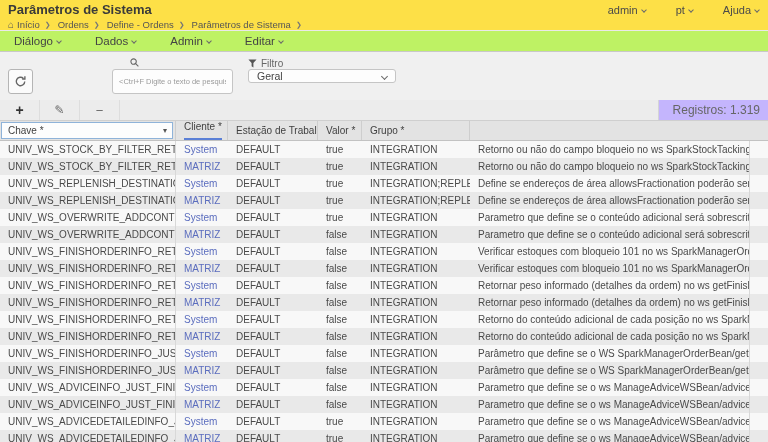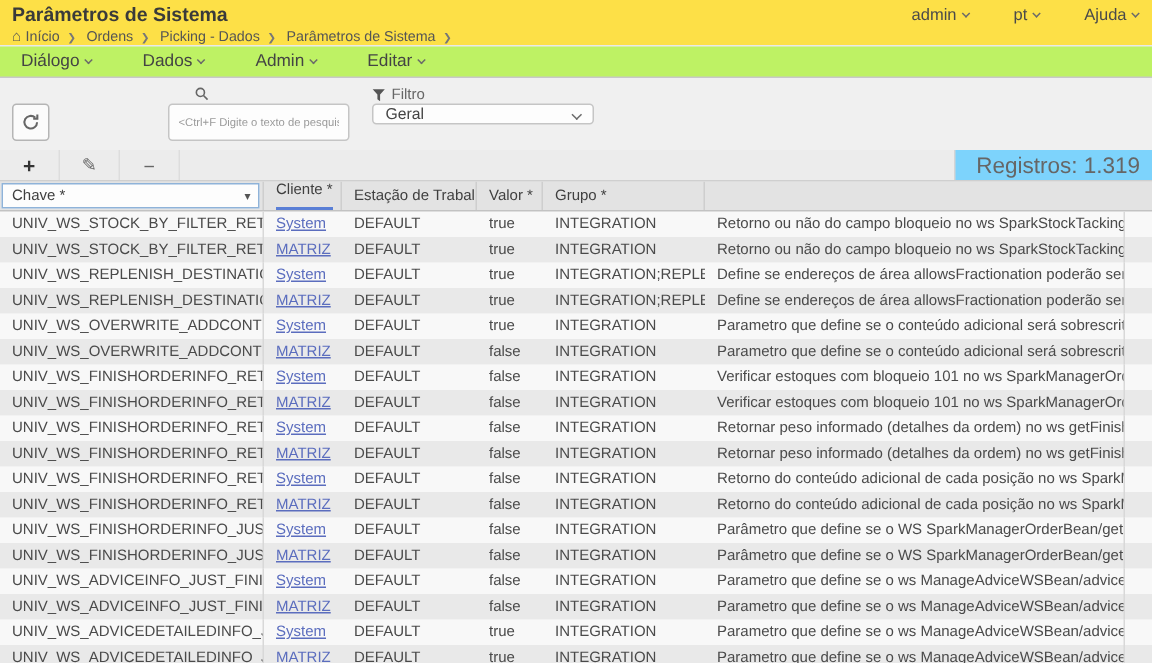--- a/index.html
+++ b/index.html
@@ -31,42 +31,42 @@
   .search-input::placeholder { color:#9a9a9a; opacity:1; }
   .filter-label { left:248px; top:6px; }
   .filter-select { position:absolute; left:248px; top:17px; width:148px; height:14px; border:1px solid #c5c5c5; border-radius:3px; background:#fdfdfd; display:flex; align-items:center; justify-content:space-between; padding:0 8px; font-size:10.5px; color:#444; cursor:pointer; }
   .filter-select .chev { width:5px; height:5px; }
   
   .toolbar { height:21px; background:#ececec; border-bottom:1px solid #cfcfcf; display:flex; align-items:center; position:relative; }
   .tool-btn { width:40px; height:100%; display:flex; align-items:center; justify-content:center; cursor:pointer; border-right:1px solid #ddd; color:#555; }
   .tb-plus { font-size:14px; font-weight:bold; color:#333; }
   .tb-pencil { font-size:12px; color:#666; }
   .tb-minus { font-size:13px; color:#666; }
-  .records { position:absolute; right:0; top:0; height:100%; display:flex; align-items:center; border-left:1px solid #d5d5d5; padding:0 8px 0 14px; font-size:15px; color:#666; background:#7dd3fc; }
+  .records { position:absolute; right:0; top:0; height:100%; display:flex; align-items:center; border-left:1px solid #d5d5d5; padding:0 8px 0 14px; font-size:12px; color:#666; background:#c4b5fd; }
   
   .thead { height:20px; background:#e3e3e3; border-bottom:1px solid #c2c2c2; display:flex; font-size:10px; color:#3f3f3f; }
   .th { display:flex; align-items:center; padding-left:8px; border-right:1px solid #cecece; overflow:hidden; white-space:nowrap; }
   .th-key-box { margin:1px 2px 1px 1px; flex:1; height:17px; background:#fdfdfd; border:1px solid #8fb3d9; display:flex; align-items:center; justify-content:space-between; padding:0 5px 0 6px; cursor:pointer; }
   .th-caret { font-size:8px; color:#555; }
   .sorted-label { border-bottom:2px solid #5a7fd6; padding-bottom:6px; }
   .col-key { width:176px; }
   .col-client { width:52px; }
   .col-station { width:90px; }
   .col-value { width:44px; }
   .col-group { width:108px; }
   .col-desc { width:280px; }
   .col-spacer { width:18px; border-right:none !important; }
   .th.col-key { padding-left:0; }
   .tbody { height:301px; overflow:hidden; }
   .row { display:flex; height:17px; background:#f8f8f8; }
   .row.alt { background:#e9e9e9; }
   .c { display:flex; align-items:center; padding-left:8px; white-space:nowrap; overflow:hidden; font-size:10px; color:#4a4a4a; }
   .c.col-key { border-right:1px solid #d8d8d8; }
   .c.col-desc { border-right:1px solid #d8d8d8; }
-  .link { color:#5b6dbe; text-decoration:underline; cursor:pointer; }
+  .link { color:#5b6dbe; cursor:pointer; }
   .icon-svg { display:block; }
 </style>
 </head>
 <body>
 
 <div class="topband">
   <div class="title-row">
     <div class="page-title">Parâmetros de Sistema</div>
     <div class="top-menus">
       <span class="top-menu"><span>admin</span><span class="chev"></span></span>
@@ -82,21 +82,21 @@
   </span>
 
   <span class="bc-item">
 
     <span class="bc-label">Ordens</span>
     <span class="bc-sep">❯</span>
   </span>
 
   <span class="bc-item">
 
-    <span class="bc-label">Picking - Dados</span>
+    <span class="bc-label">Define - Ordens</span>
     <span class="bc-sep">❯</span>
   </span>
 
   <span class="bc-item">
 
     <span class="bc-label">Parâmetros de Sistema</span>
     <span class="bc-sep">❯</span>
   </span>
 </div>
 </div>

